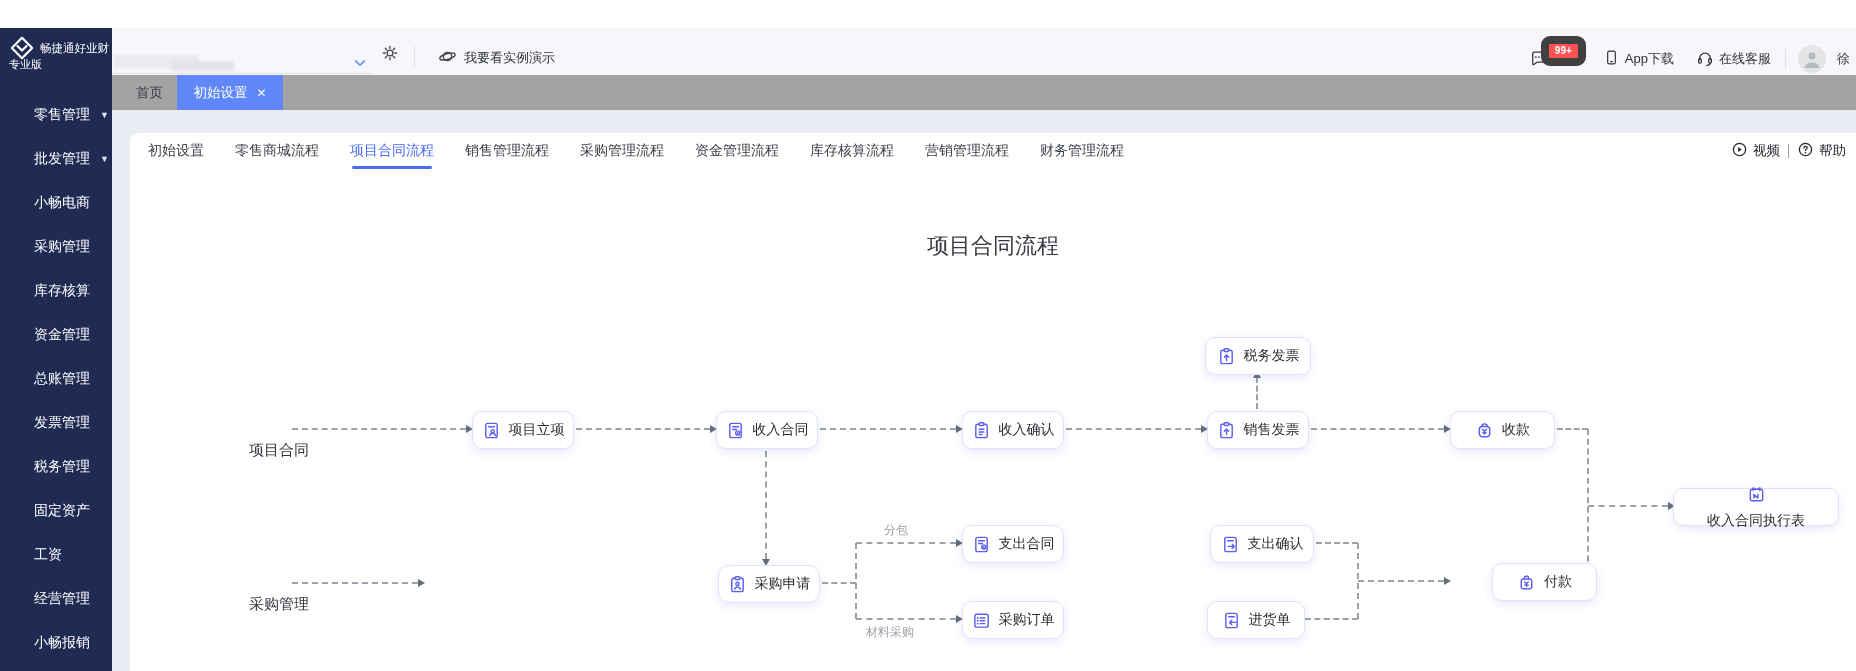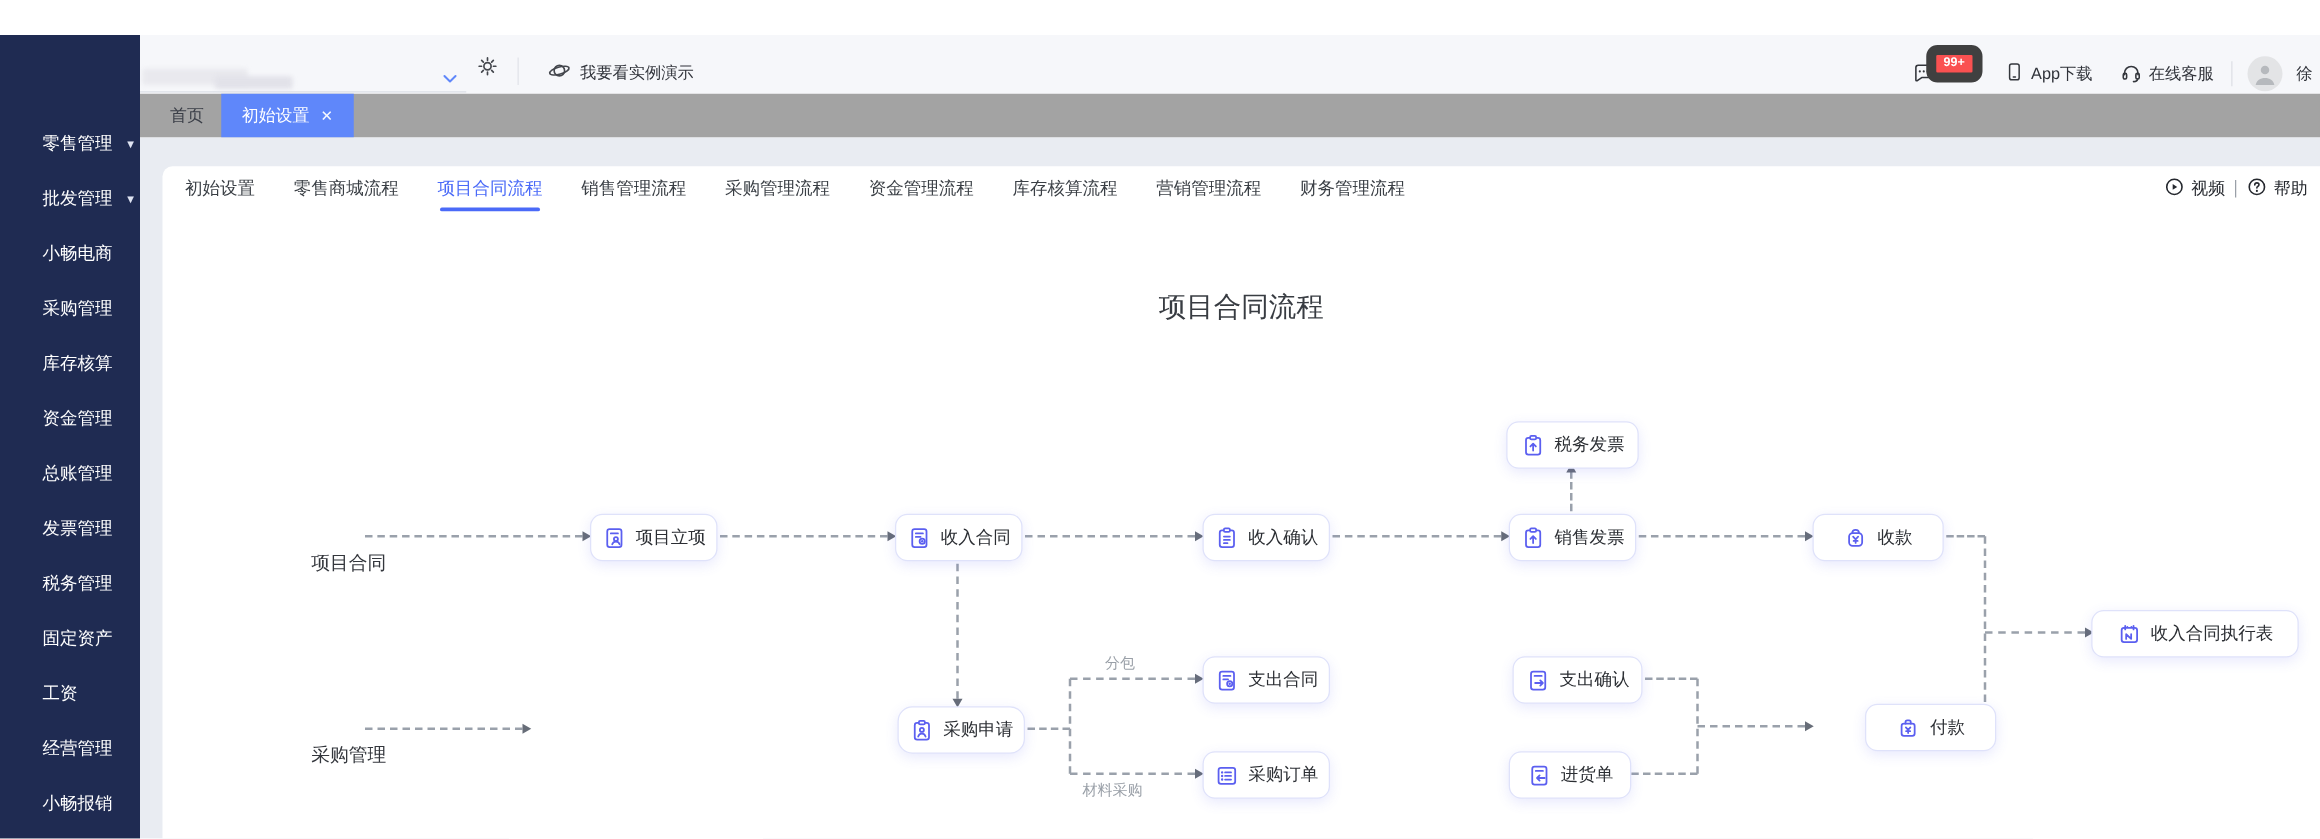--- a/index.html
+++ b/index.html
@@ -76,20 +76,30 @@
   .ah.r{border-left:7px solid #676d78;border-top:4.5px solid transparent;border-bottom:4.5px solid transparent;}
   .ah.u{border-bottom:7px solid #676d78;border-left:4.5px solid transparent;border-right:4.5px solid transparent;}
   .ah.d{border-top:7px solid #676d78;border-left:4.5px solid transparent;border-right:4.5px solid transparent;}
 </style>
 </head>
 <body>
 
 <div class="app">
 
   <div class="sidebar">
+    <div class="brand">
+      <span class="brand-logo">
+        <svg width="26" height="26" viewBox="0 0 24 24" fill="none" stroke="#fff" stroke-width="2" stroke-linejoin="round">
+          <path d="M12 2.6L21.4 12 12 21.4 2.6 12Z"></path>
+            <path d="M7.8 10.2l4.2 4.2 4.2-4.2" fill="none" stroke-linecap="round"></path>
+        </svg>
+      </span>
+      <span class="brand-name">畅捷通好业财</span>
+      <span class="brand-edition">专业版</span>
+    </div>
     <ul class="side-list" id="side-list">
         <li class="side-item"><span>零售管理</span><span class="caret">▼</span></li>
         <li class="side-item"><span>批发管理</span><span class="caret">▼</span></li>
         <li class="side-item"><span>小畅电商</span></li>
         <li class="side-item"><span>采购管理</span></li>
         <li class="side-item"><span>库存核算</span></li>
         <li class="side-item"><span>资金管理</span></li>
         <li class="side-item"><span>总账管理</span></li>
         <li class="side-item"><span>发票管理</span></li>
         <li class="side-item"><span>税务管理</span></li>
@@ -374,21 +384,21 @@
       <div class="node" style="left: 1492px; top: 563px; width: 103px;">
         <span style="display: flex;">
           <svg width="19" height="19" viewBox="0 0 20 20" fill="none" stroke="#5B5FF0" stroke-width="1.5" stroke-linecap="round" stroke-linejoin="round">
             <rect x="4.5" y="6.3" width="11" height="10.2" rx="2"></rect>
             <path d="M7.8 6.3V4.9c0-.8.6-1.4 1.4-1.4h1.6c.8 0 1.4.6 1.4 1.4v1.4"></path>
             <path d="M8.1 9.4l1.9 2 1.9-2M10 11.4v2.8M8.3 12.6h3.4"></path>
           </svg>
         </span>
         <span>付款</span>
       </div>
-      <div class="node" style="left: 1673px; top: 488px; width: 164px;">
+      <div class="node" style="left: 1673px; top: 488px; width: 164px; flex-direction: column;">
         <span style="display: flex;">
           <svg width="19" height="19" viewBox="0 0 20 20" fill="none" stroke="#5B5FF0" stroke-width="1.5" stroke-linecap="round" stroke-linejoin="round">
             <rect x="3.5" y="4.5" width="13" height="12" rx="2"></rect>
             <path d="M6.5 2.8v3M13.5 2.8v3"></path>
             <path d="M5.8 4.5h.01M8.3 3.6h.01M11.7 3.6h.01"></path>
             <path d="M7.3 13.8V9.9l4.2 3.9V9.9"></path>
           </svg>
         </span>
         <span>收入合同执行表</span>
       </div>

